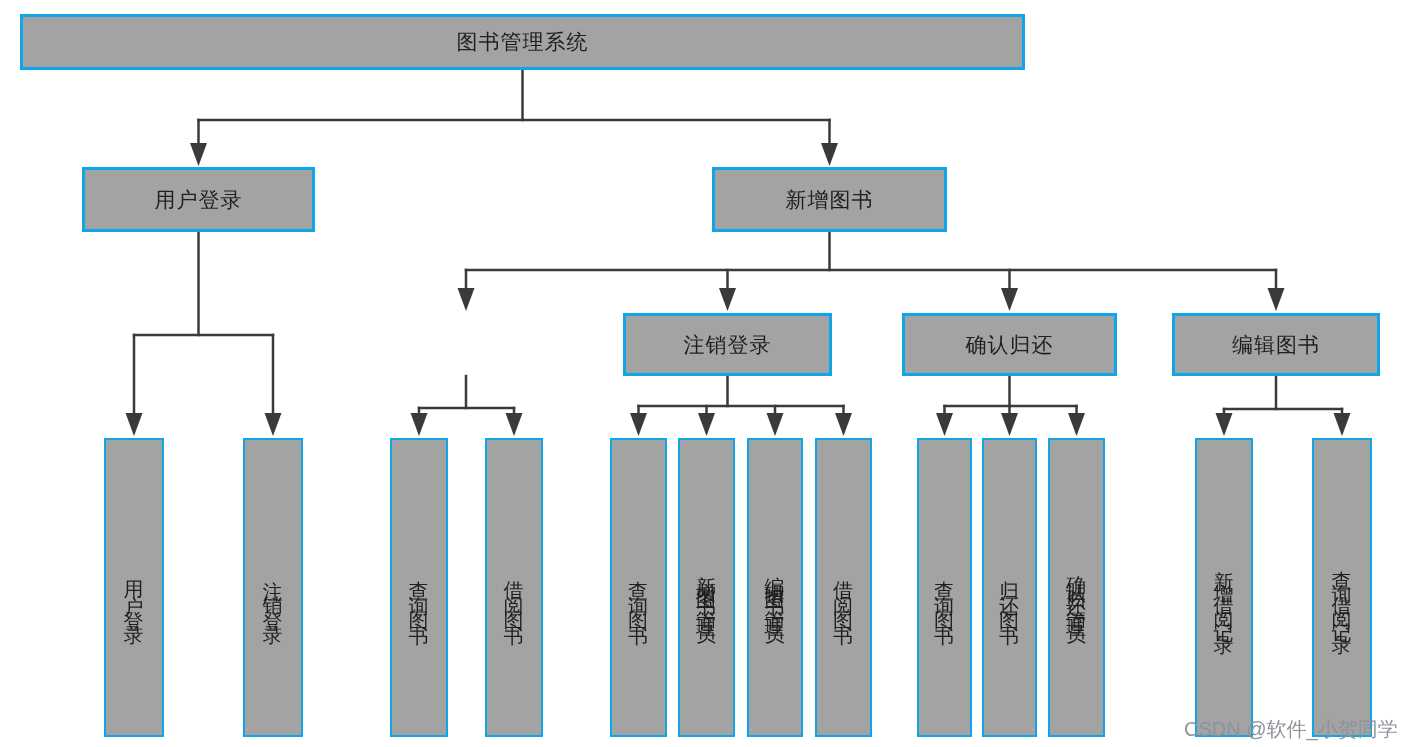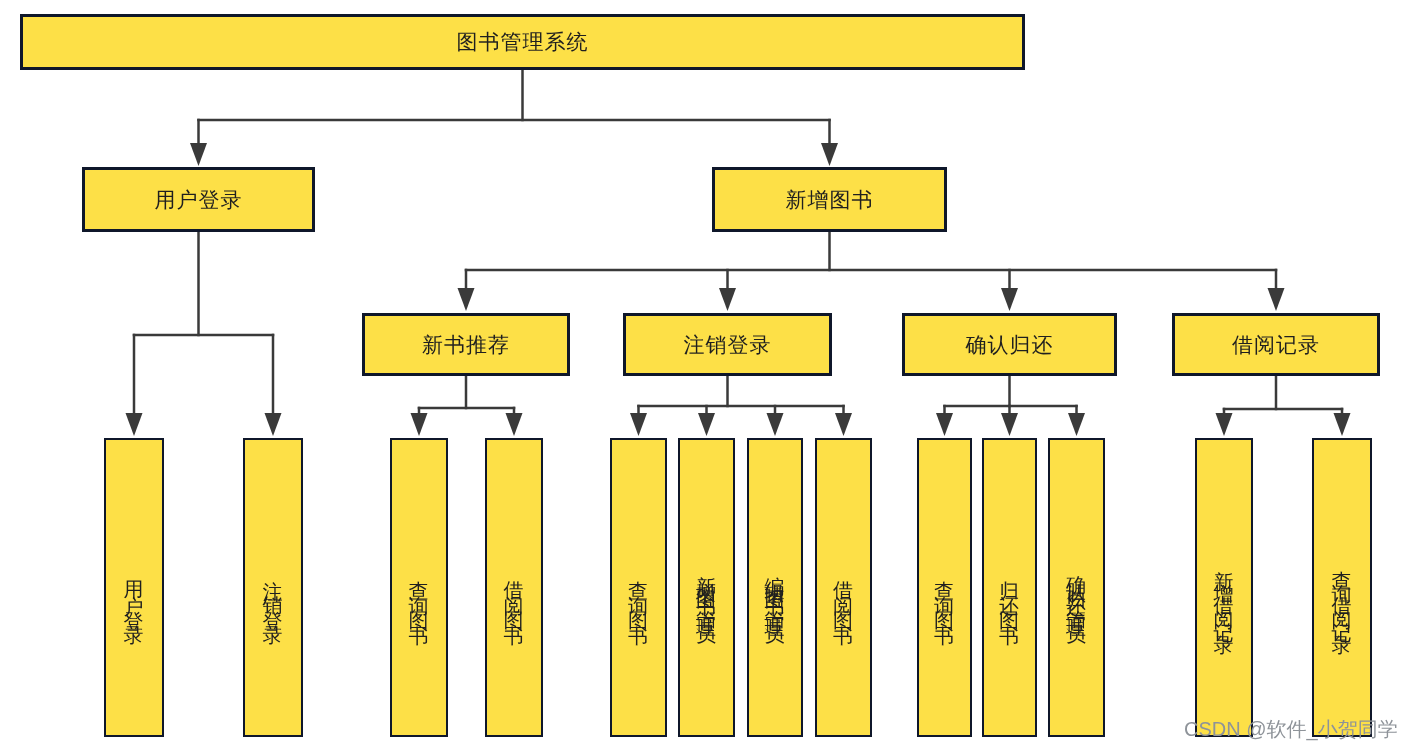--- a/index.html
+++ b/index.html
@@ -7,22 +7,22 @@
     position:relative;
     width:1405px;height:747px;
     background:#ffffff;
     font-family:"Liberation Sans","DejaVu Sans",sans-serif;
     overflow:hidden;
   }
   .connectors{position:absolute;left:0;top:0;width:1405px;height:747px;pointer-events:none;}
   .node{
     position:absolute;
     box-sizing:border-box;
-    background:#fde047;
-    border:3px solid #0f172a;
+    background:#a3a3a3;
+    border:3px solid #0ea5e9;
     display:flex;align-items:center;justify-content:center;
     color:#1f1f1f;
     z-index:2;
   }
   .node.h .lbl{
     font-size:21px;
     letter-spacing:1px;
     white-space:nowrap;
   }
   .node.v{border-width:2.5px;}
@@ -110,31 +110,28 @@
     <span class="lbl">图书管理系统</span>
   </div>
 
   <div class="node h" style="left:82px;top:167px;width:233px;height:65px">
     <span class="lbl">用户登录</span>
   </div>
   <div class="node h" style="left:712px;top:167px;width:235px;height:65px">
     <span class="lbl">新增图书</span>
   </div>
 
-  <div class="node h" style="left:362px;top:313px;width:208px;height:63px">
-    <span class="lbl">新书推荐</span>
-  </div>
   <div class="node h" style="left:623px;top:313px;width:209px;height:63px">
     <span class="lbl">注销登录</span>
   </div>
   <div class="node h" style="left:902px;top:313px;width:215px;height:63px">
     <span class="lbl">确认归还</span>
   </div>
   <div class="node h" style="left:1172px;top:313px;width:208px;height:63px">
-    <span class="lbl">借阅记录</span>
+    <span class="lbl">编辑图书</span>
   </div>
 
   <div class="node v sp-wide" style="left:104px;top:438px;width:60px;height:299px">
     <span class="vtext">用户登录</span>
   </div>
   <div class="node v sp-wide" style="left:243px;top:438px;width:60px;height:299px">
     <span class="vtext">注销登录</span>
   </div>
 
   <div class="node v sp-wide" style="left:390px;top:438px;width:58px;height:299px">

